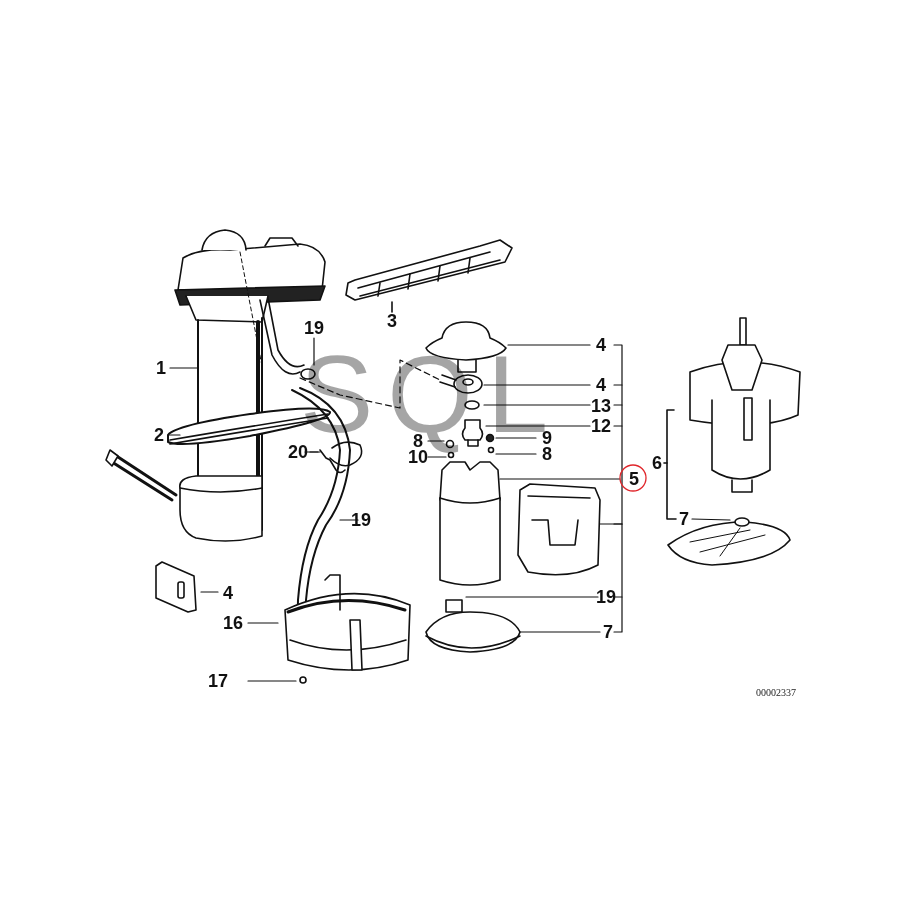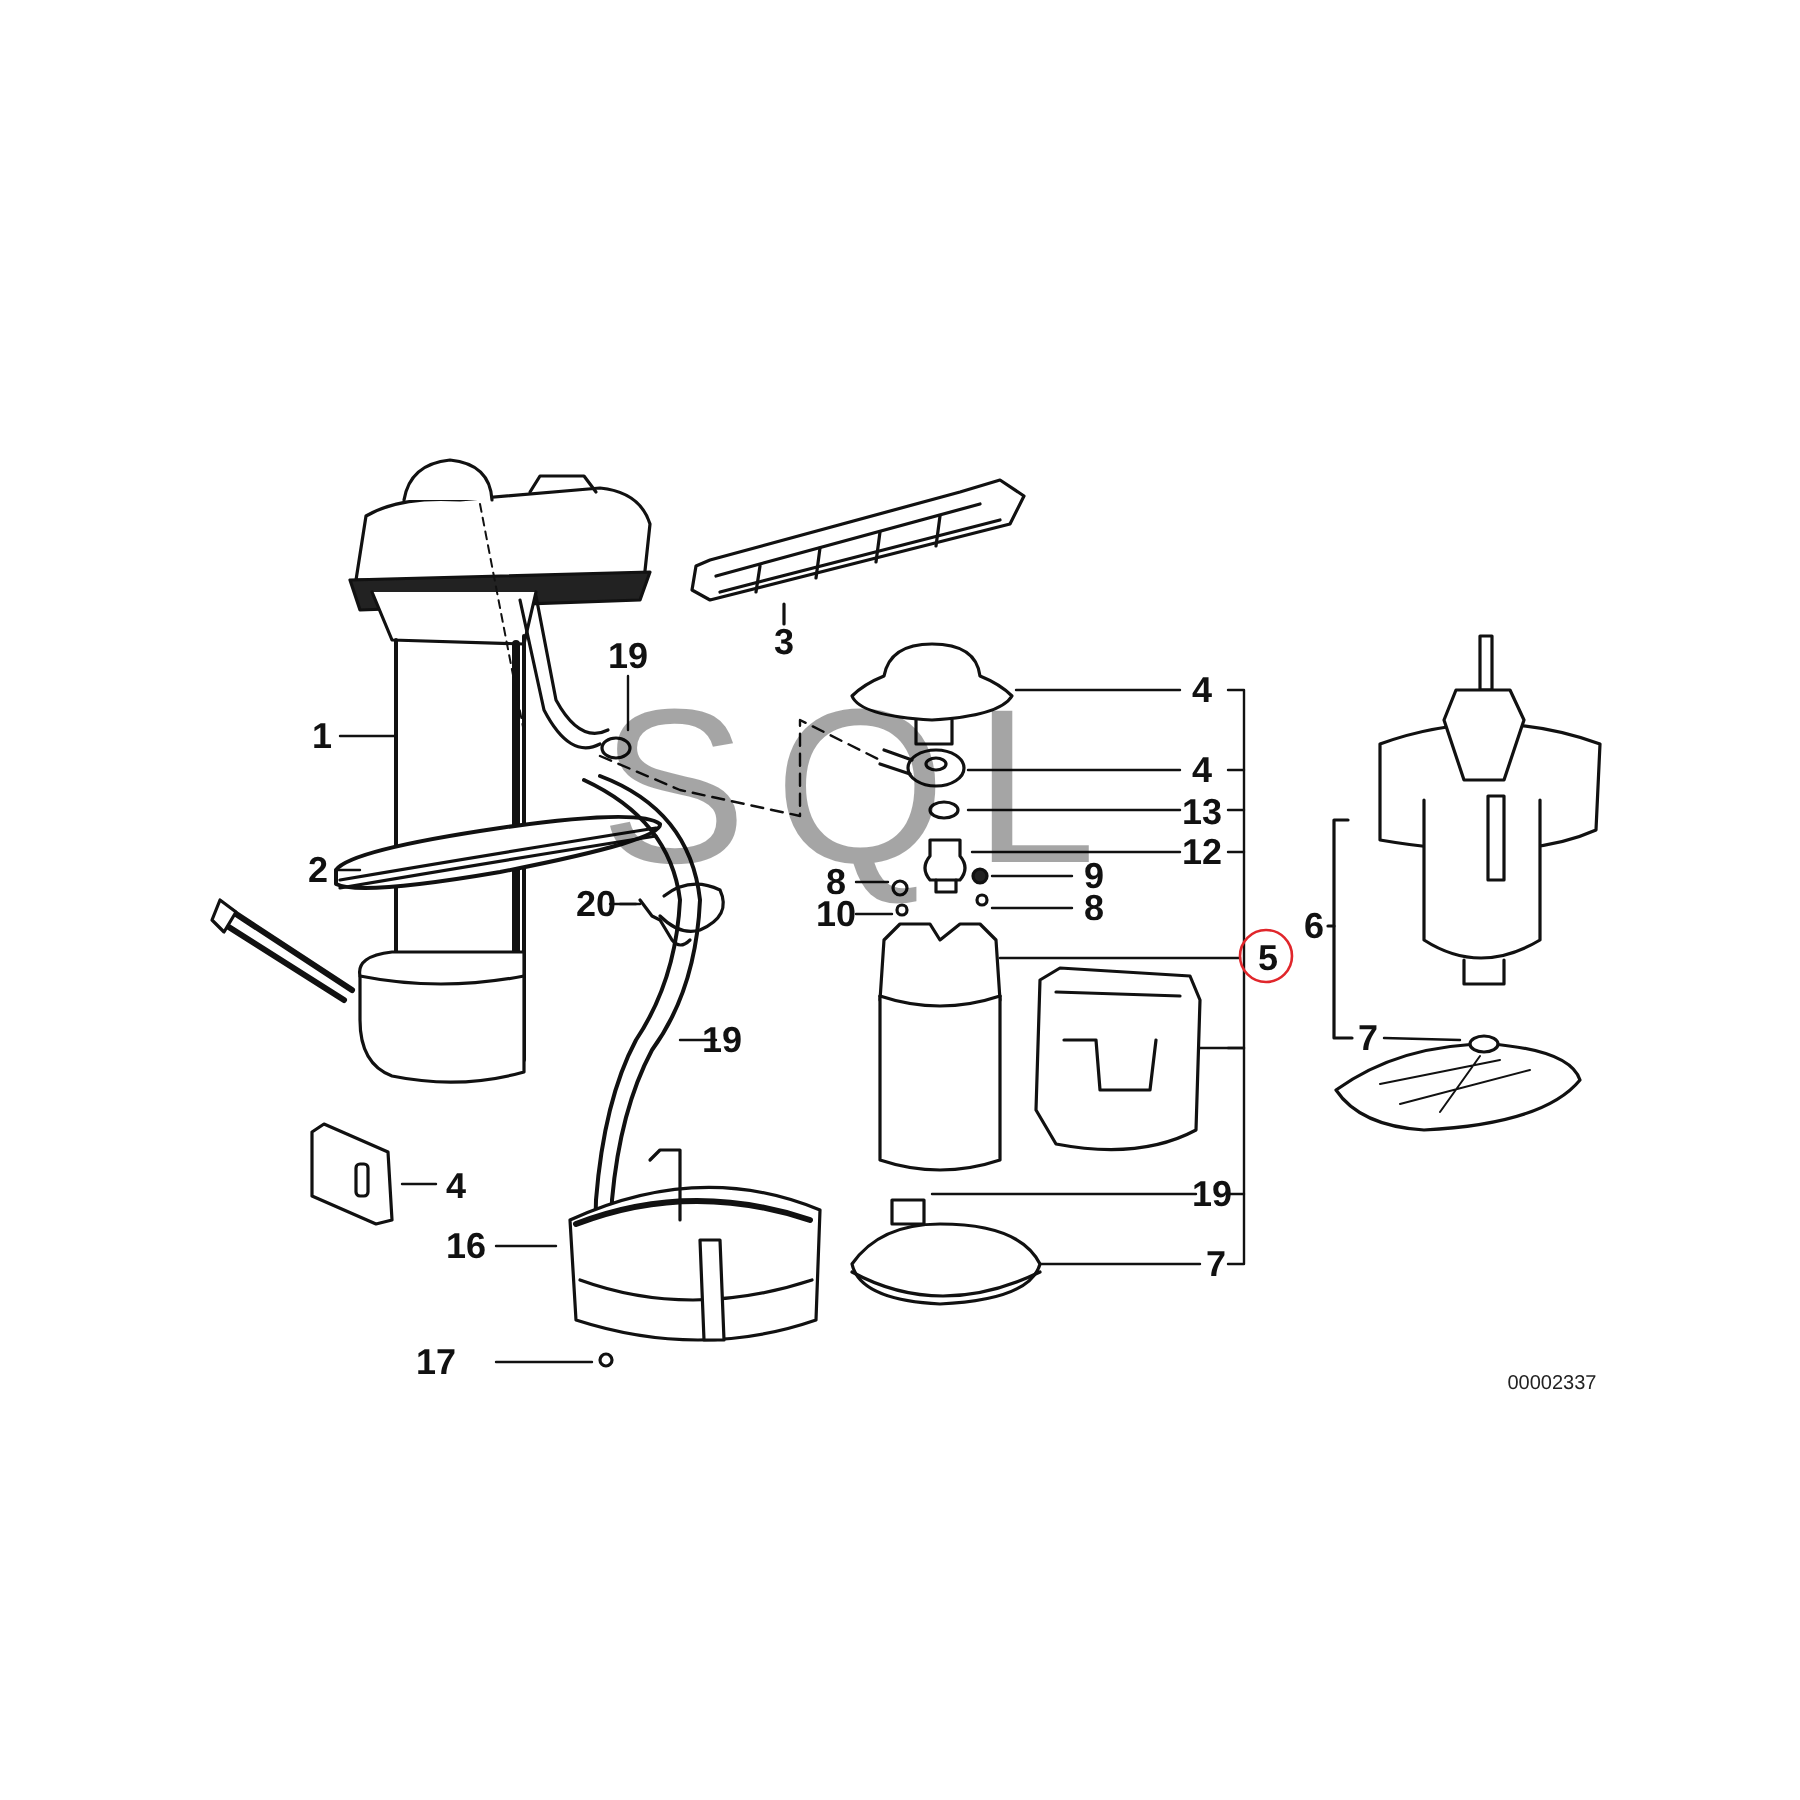--- a/index.html
+++ b/index.html
@@ -1,19 +1,19 @@
 <!DOCTYPE html>
 <html><head>
 <meta charset="utf-8">
 <style>
   html,body{margin:0;padding:0;background:#fff;}
   body{width:900px;height:900px;position:relative;overflow:hidden;font-family:"Liberation Sans",sans-serif;}
   #diagram{position:absolute;left:0;top:0;width:900px;height:900px;}
   .lbl{position:absolute;font-family:"Liberation Sans",sans-serif;font-weight:bold;font-size:18px;color:#111;line-height:1;transform:translate(-50%,-50%);white-space:nowrap;}
-  .code{position:absolute;font-family:Liberation Sans, sans-serif;font-size:10px;color:#222;transform:translate(-50%,-50%);}
+  .code{position:absolute;font-family:Liberation Serif, serif;font-size:10px;color:#222;transform:translate(-50%,-50%);}
   .wm{position:absolute;font-family:"Liberation Sans",sans-serif;font-size:110px;color:#000000;opacity:.35;letter-spacing:14px;left:300px;top:330px;}
 </style>
 </head>
 <body>
 
 <svg id="diagram" width="900" height="900" viewBox="0 0 900 900" xmlns="http://www.w3.org/2000/svg" fill="none" stroke="#111" stroke-width="1.6" stroke-linejoin="round" stroke-linecap="round">
 
   <g>
     <path d="M178 290 L183 258 Q200 248 230 250 L300 244 Q320 246 325 262 L322 290 Z" fill="#fff"></path>
     <path d="M175 290 L325 286 L320 300 L180 305 Z" fill="#222"></path>

